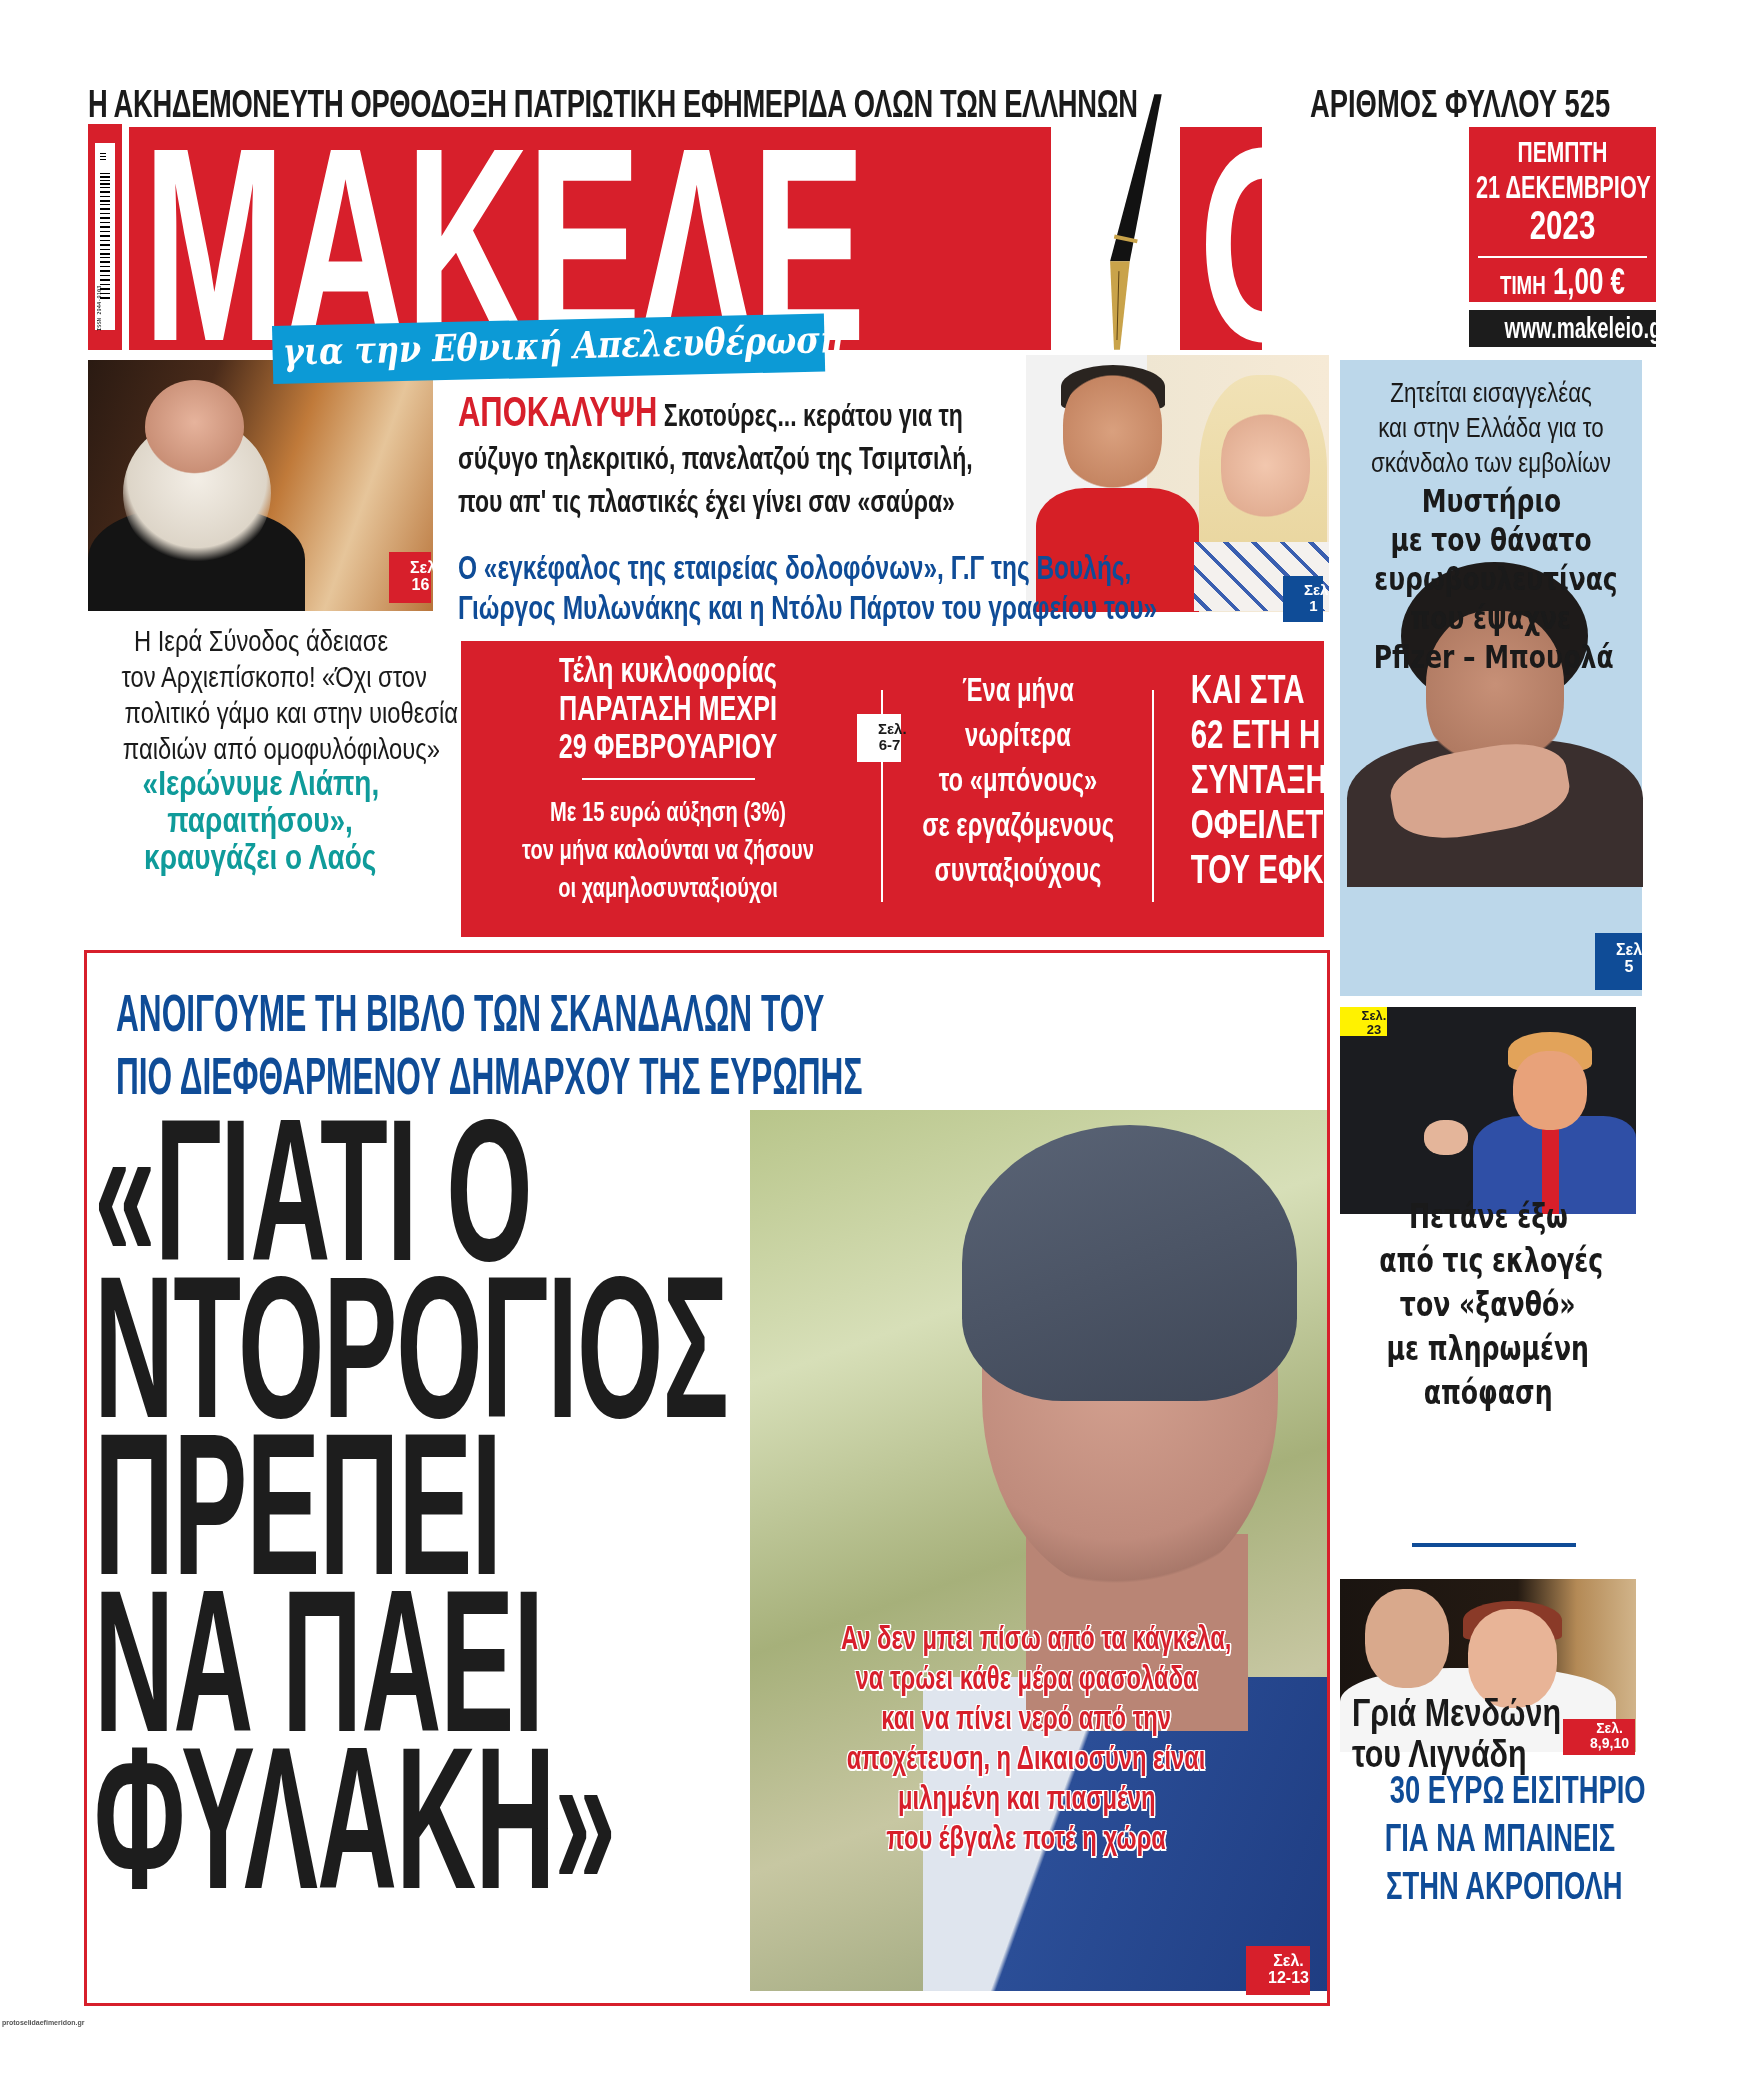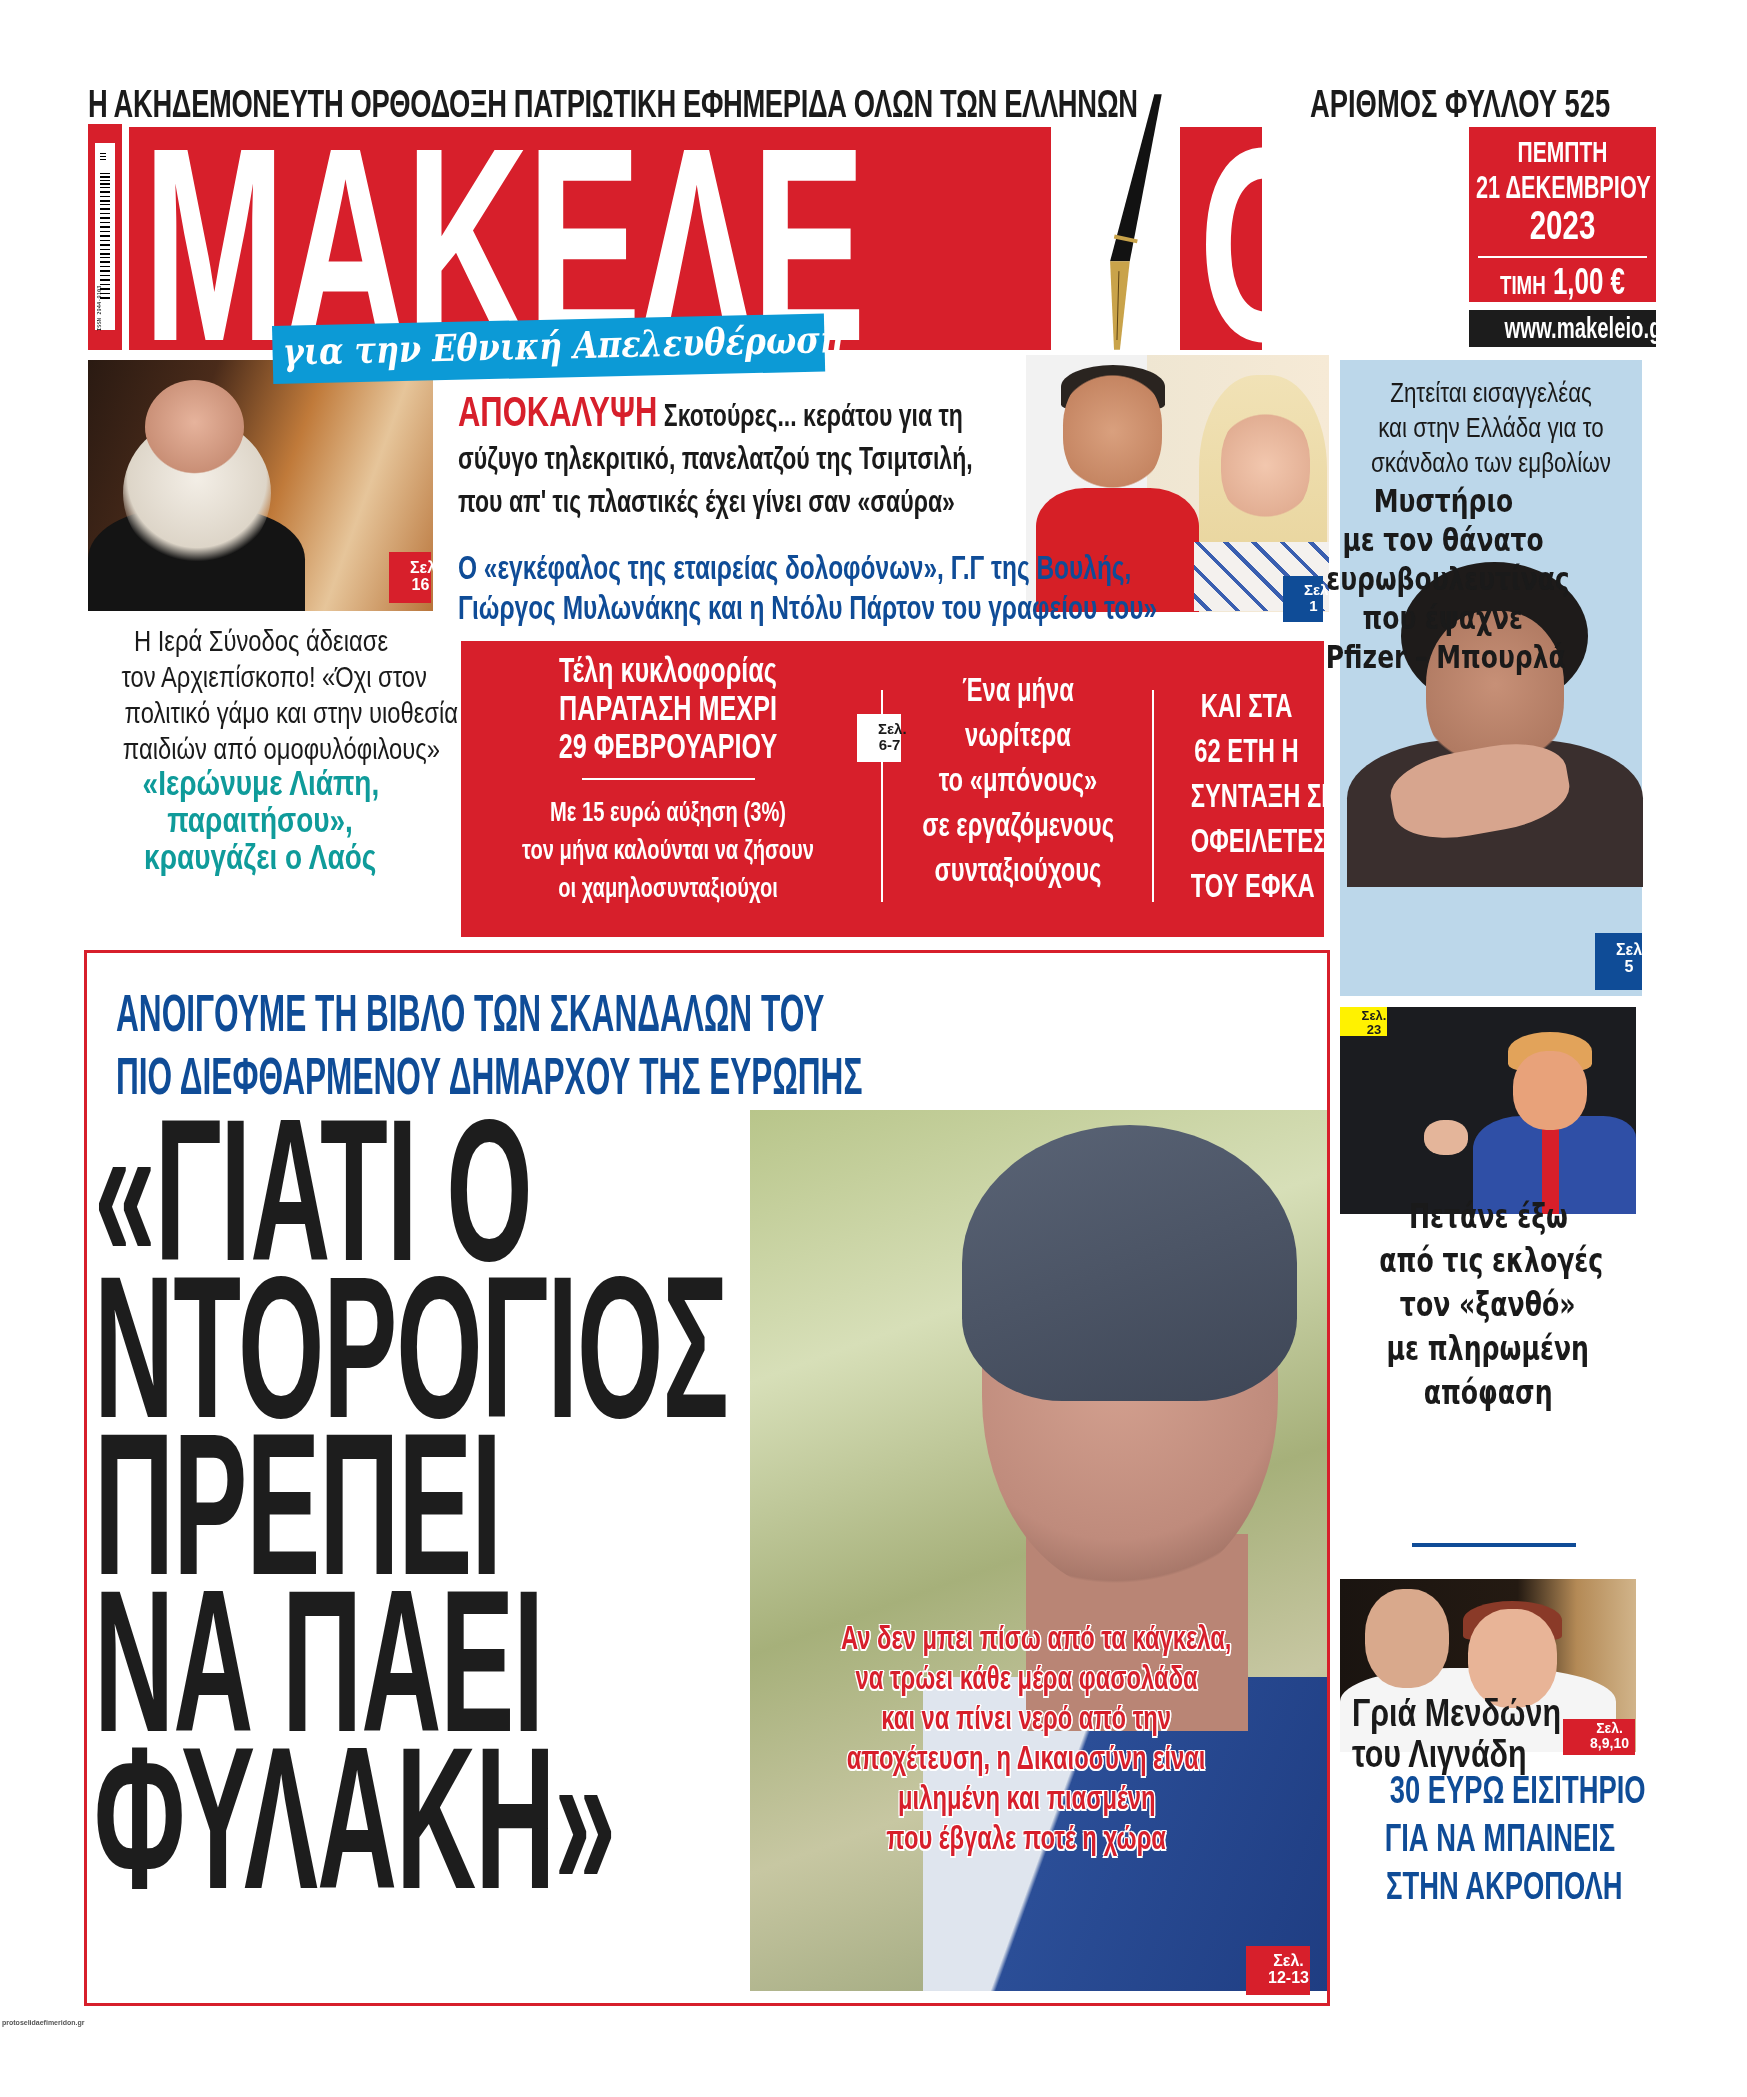--- a/index.html
+++ b/index.html
@@ -103,28 +103,28 @@
   .rb-line { display:block; white-space: nowrap; transform: scaleX(0.72); }
   #rb-col1 { left: 0; width: 414px; }
   #rb-col1 .h { font-size: 35px; line-height: 38px; margin-top: 10px; }
   #rb-col1 .rule { width: 173px; height: 2px; background: #fff; margin: 13px auto 13px; }
   #rb-col1 .s { font-size: 28px; line-height: 38px; }
   #rb-div1 { left: 420px; top: 49px; width: 2px; height: 212px; background:#fff; position:absolute; }
   #rb-div2 { left: 691px; top: 49px; width: 2px; height: 212px; background:#fff; position:absolute; }
   #rb-col2 { left: 424px; width: 266px; }
   #rb-col2 .s { font-size: 33px; line-height: 45px; margin-top: 26px; }
   #rb-col3 { left: 693px; width: 170px; }
-  #rb-col3 .s { font-size: 33px; line-height: 45px; margin-top: 42px; padding-left: 15px; }
+  #rb-col3 .s { font-size: 41px; line-height: 45px; margin-top: 26px; padding-left: 15px; }
   #rb-sel { left: 396px; top: 73px; width: 44px; height: 48px; font-size: 15px; padding-top: 7px; }
 
   
   #mep-box { left: 1340px; top: 360px; width: 302px; height: 636px; background: #bcd7ea; }
   #mep-lead { left: 1340px; top: 375px; width: 302px; font-size: 28px; line-height: 35px; text-align: center; color: #1a1a1a; }
   #mep-lead .t { display:inline-block; transform: scaleX(0.8); white-space: nowrap; }
-  #mep-head { left: 1292px; top: 482px; width: 302px; font-family: "DejaVu Sans", sans-serif; font-size: 32px; line-height: 39px; font-weight: 700; text-align: center; color: #1a1a1a; }
+  #mep-head { left: 1340px; top: 482px; width: 302px; font-family: "DejaVu Sans", sans-serif; font-size: 32px; line-height: 39px; font-weight: 700; text-align: center; color: #1a1a1a; }
   #mep-head .t { display:inline-block; transform: scaleX(0.78); white-space: nowrap; }
 
   
   #trump-head { left: 1340px; top: 1194px; width: 296px; font-family: "DejaVu Sans", sans-serif; font-size: 34px; line-height: 44px; font-weight: 700; text-align: center; color:#1a1a1a; }
   #trump-head .t { display:inline-block; transform: scaleX(0.74); white-space: nowrap; }
   #trump-rule { left: 1412px; top: 1543px; width: 164px; height: 4px; background: #0f4c97; }
 
   
   #mend-cap { left: 1352px; top: 1692px; font-size: 39px; line-height: 41px; font-weight: 700; color:#1a1a1a; white-space: nowrap; transform: scaleX(0.78); transform-origin: left top; }
   #mend-head { left: 1340px; top: 1766px; width: 296px; font-size: 38px; line-height: 48px; font-weight: 700; text-align: center; color:#0f4c97; }

